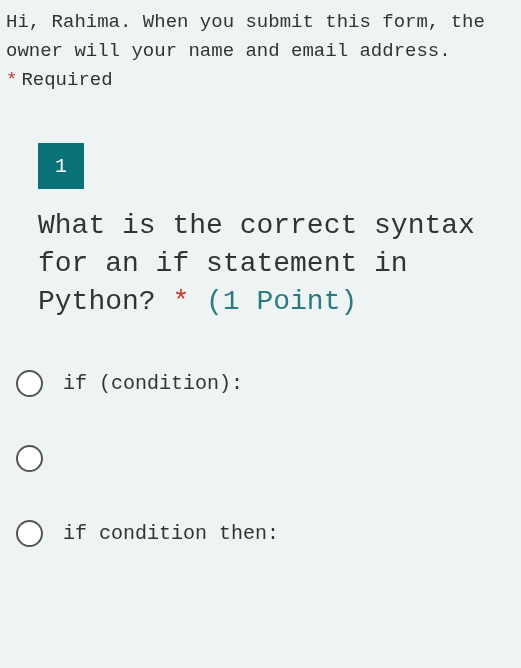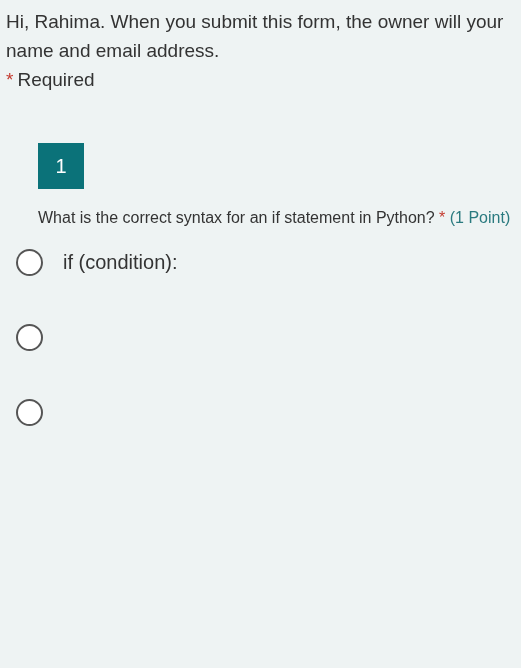--- a/index.html
+++ b/index.html
@@ -1,18 +1,19 @@
 <!DOCTYPE html>
 <html><head>
   <meta charset="utf-8">
   <style>
     * {
       margin: 0;
       padding: 0;
       box-sizing: border-box;
+      font-family: Liberation Mono, monospace;
     }
     body {
       font-family: 'Segoe UI', Tahoma, Geneva, Verdana, sans-serif;
       background-color: #eef3f3;
       width: 521px;
       height: 668px;
       overflow: hidden;
       color: #333;
     }
     .header-section {
@@ -42,32 +43,32 @@
       justify-content: center;
       width: 46px;
       height: 46px;
       background-color: #0b7279;
       color: #ffffff;
       font-size: 20px;
       font-weight: 400;
     }
     .question-text-wrap {
       margin-top: 18px;
-      font-size: 16px;
+      font-size: 28px;
       line-height: 1.35;
       color: #333;
     }
     .required-star {
       color: #c43a2f;
     }
     .points {
       color: #2a7a7f;
     }
     .options {
-      margin-top: 20px;
+      margin-top: 50px;
       padding-left: 16px;
     }
     .option {
       display: flex;
       align-items: center;
       margin-bottom: 48px;
       cursor: pointer;
     }
     .radio-circle {
       width: 27px;
@@ -103,14 +104,15 @@
 <div class="options">
   <div class="option">
     <div class="radio-circle"></div>
     <div class="option-label">if (condition):</div>
   </div>
   <div class="option">
     <div class="radio-circle"></div>
   </div>
   <div class="option">
     <div class="radio-circle"></div>
+    <div class="option-label">if condition then:</div>
   </div>
 </div>
 
 </body></html>

